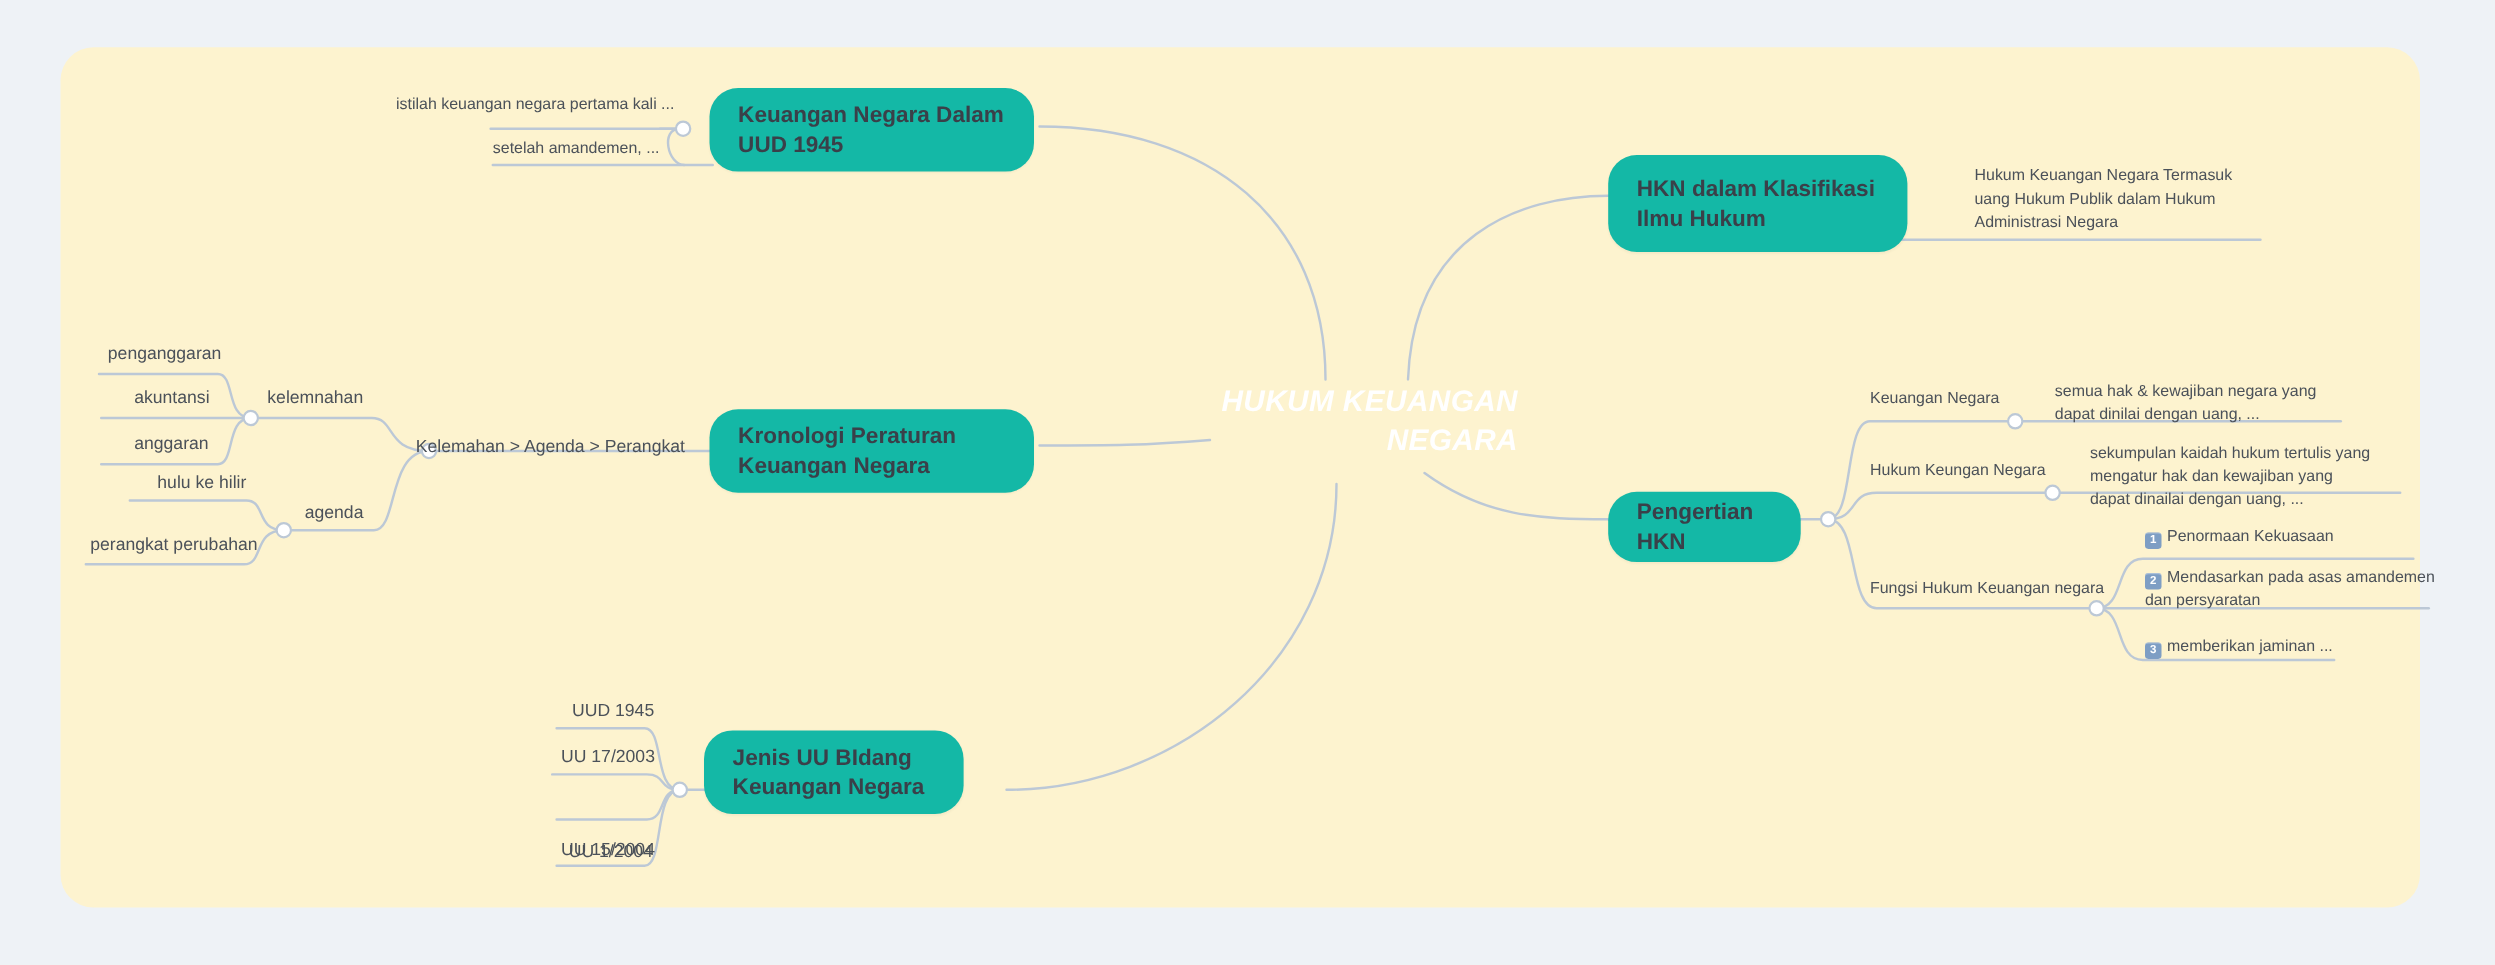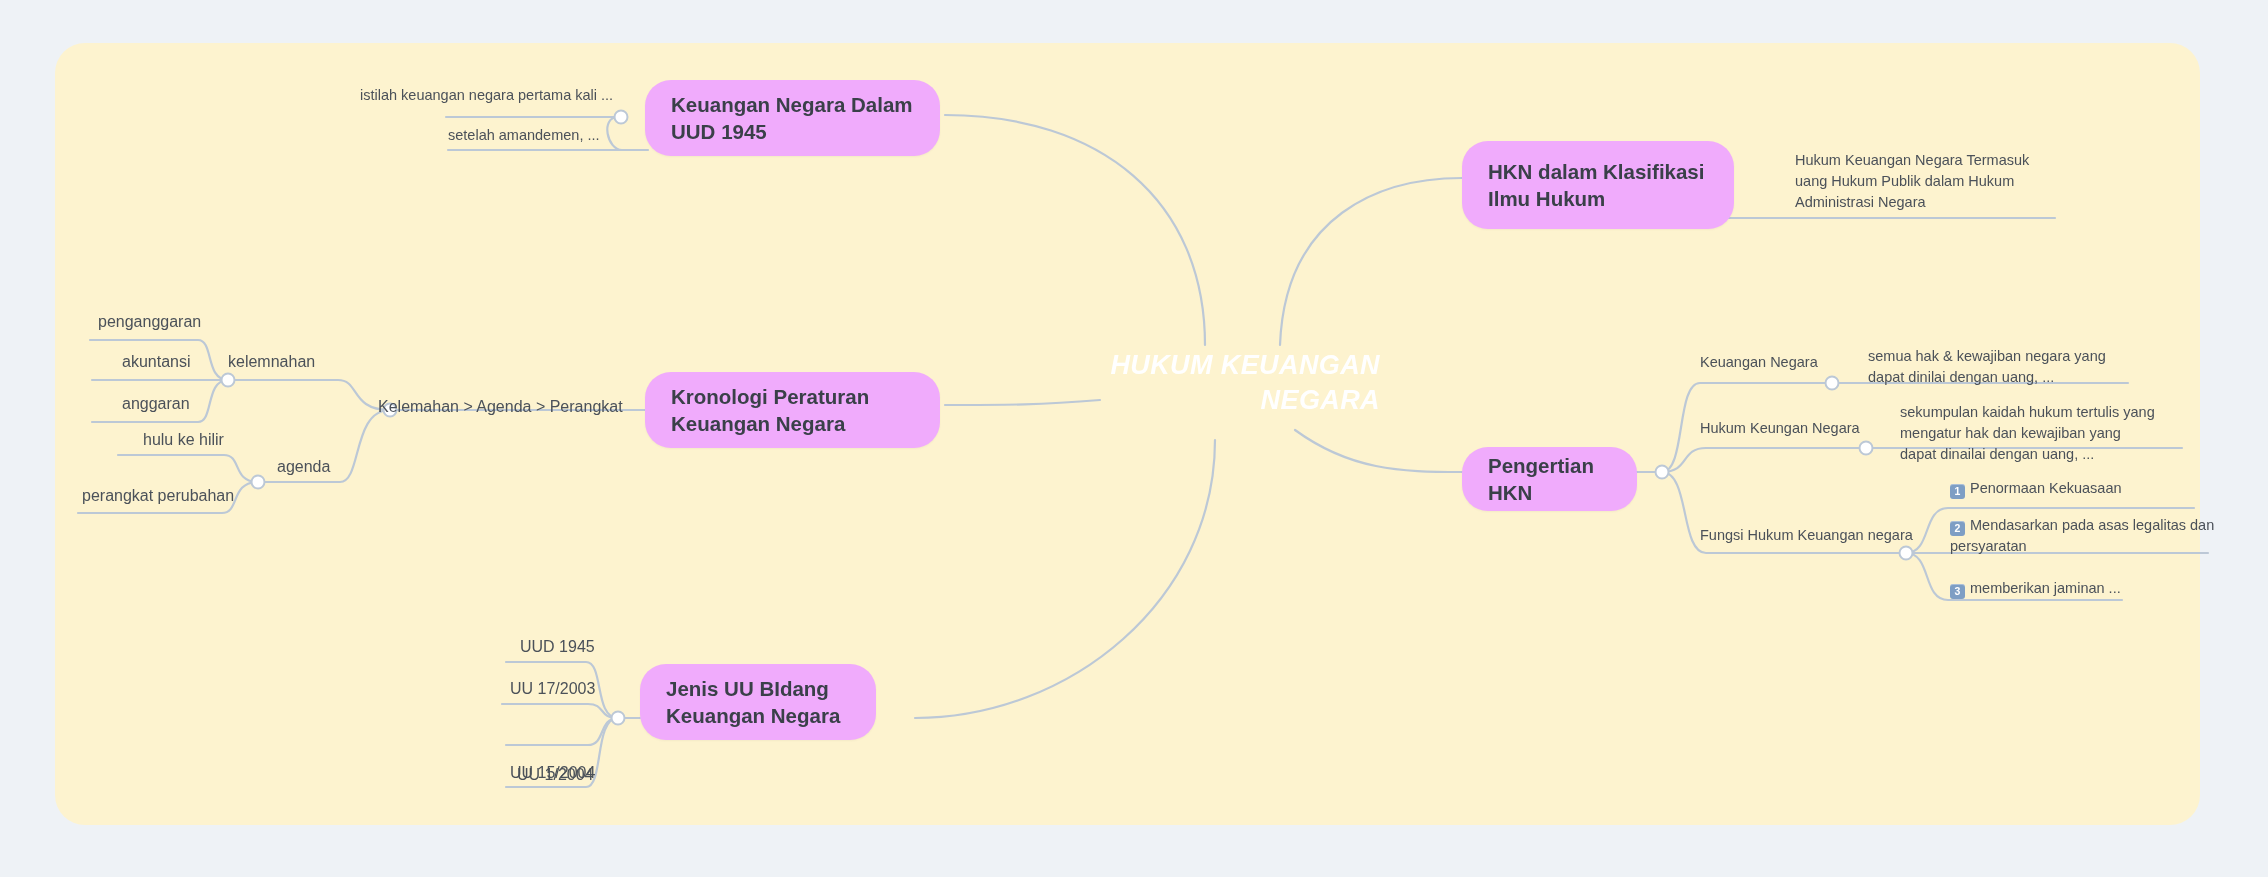--- a/index.html
+++ b/index.html
@@ -42,21 +42,21 @@
     font-size: 27px;
     font-weight: 700;
     font-style: italic;
     line-height: 1.28;
     letter-spacing: 0.4px;
   }
 
   
   .node {
     position: absolute;
-    background: #f0abfc;
+    background: #14b8a6;
     border-radius: 26px;
     color: #3a4049;
     font-size: 20.5px;
     font-weight: 700;
     line-height: 1.33;
     display: flex;
     align-items: center;
     padding: 14px 26px;
     box-shadow: 0 1px 2px rgba(80,80,60,0.05);
   }
@@ -181,21 +181,21 @@
 
     <div class="node" style="left:645px; top:372px; width:295px; height:76px;">
       <div>
         <span>Kronologi Peraturan Keuangan</span>
         <span>Negara</span>
       </div>
     </div>
 
     <div class="lbl mid" style="left:378px; top:395px;">Kelemahan &gt; Agenda &gt; Perangkat</div>
 
-    <div class="lbl mid" style="left:228px; top:350px;">kelemnahan</div>
+    <div class="lbl mid" style="left:243px; top:350px;">kelemnahan</div>
     <div class="lbl mid" style="left:98px; top:310px;">penganggaran</div>
     <div class="lbl mid" style="left:122px; top:350px;">akuntansi</div>
     <div class="lbl mid" style="left:122px; top:392px;">anggaran</div>
 
     <div class="lbl mid" style="left:277px; top:455px;">agenda</div>
     <div class="lbl mid" style="left:143px; top:428px;">hulu ke hilir</div>
     <div class="lbl mid" style="left:82px; top:484px;">perangkat perubahan</div>
 
     <div class="node" style="left:640px; top:664px; width:236px; height:76px;">
       <div>
@@ -226,21 +226,21 @@
     <div class="lbl small" style="left:1700px; top:418px;">Hukum Keungan Negara</div>
     <div class="lbl small wrap" style="left:1900px; top:402px; width:260px;">sekumpulan kaidah hukum tertulis yang mengatur hak dan kewajiban yang dapat dinailai dengan uang, ...</div>
 
     <div class="lbl small" style="left:1700px; top:525px;">Fungsi Hukum Keuangan negara</div>
 
     <div class="lbl small" style="left:1950px; top:478px;">
       <span class="numbadge">1</span><span class="bullet-text">Penormaan Kekuasaan</span>
     </div>
 
     <div class="lbl small wrap" style="left:1950px; top:515px; width:270px;">
-      <span class="numbadge">2</span><span class="bullet-text">Mendasarkan pada asas legalitas dan persyaratan</span>
+      <span class="numbadge">2</span><span class="bullet-text">Mendasarkan pada asas amandemen dan persyaratan</span>
     </div>
 
     <div class="lbl small" style="left:1950px; top:578px;">
       <span class="numbadge">3</span><span class="bullet-text">memberikan jaminan ...</span>
     </div>
 
   </div>
 </div>
 
 </body></html>

